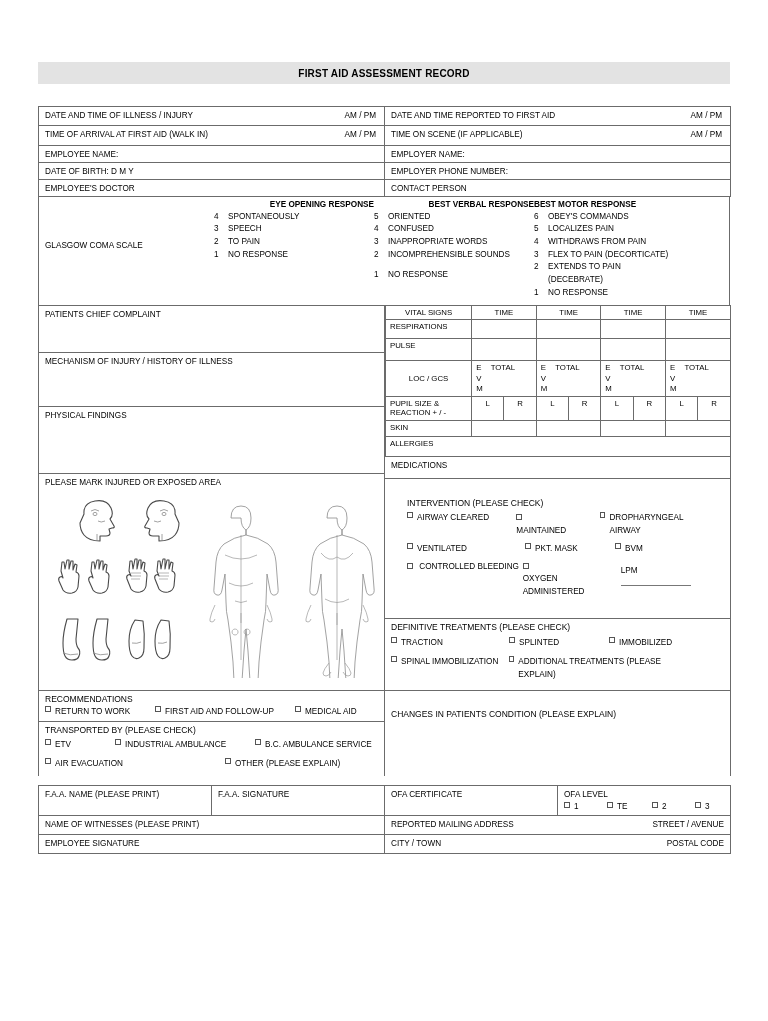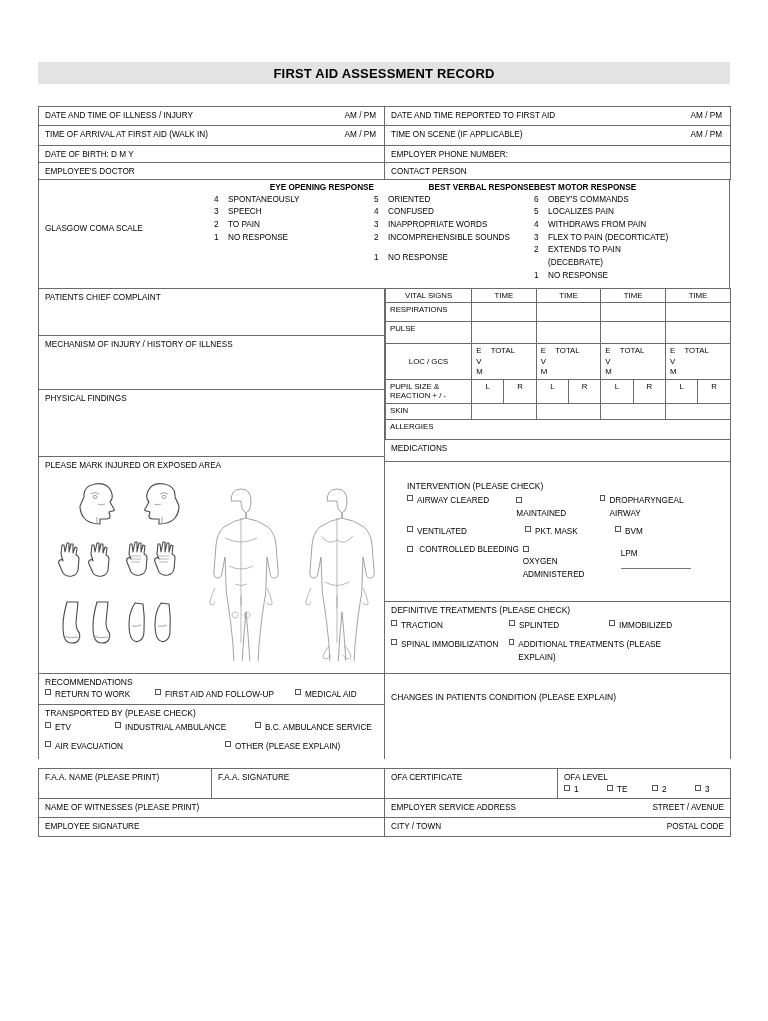--- a/index.html
+++ b/index.html
@@ -12,21 +12,21 @@
   }
   .page { width: 768px; height: 1021px; position: relative; padding: 0 38px; }
 
   
   .title-bar {
     margin-top: 62px;
     height: 22px;
     background: #e3e3e3;
     display: flex; align-items: center; justify-content: center;
   }
-  .title-bar .t { font-size: 13px; font-weight: bold; letter-spacing: .2px; }
+  .title-bar .t { font-size: 10px; font-weight: bold; letter-spacing: .2px; }
 
   
   table.blk {
     width: 692px; border-collapse: collapse; table-layout: fixed;
   }
   table.blk td { border: 1px solid #6b6b6b; vertical-align: top; padding: 0; }
   .cell { padding: 4px 6px 4px 6px; font-size: 8.2px; line-height: 1.25; }
   .row-flex { display: flex; align-items: flex-start; justify-content: space-between; }
   .ampm { font-size: 8.2px; padding-right: 2px; }
 
@@ -110,20 +110,28 @@
           <div class="cell row-flex">
             <span>TIME OF ARRIVAL AT FIRST AID (WALK IN)</span>
             <span class="ampm">AM / PM</span>
           </div>
         </td>
         <td>
           <div class="cell row-flex">
             <span>TIME ON SCENE (IF APPLICABLE)</span>
             <span class="ampm">AM / PM</span>
           </div>
+        </td>
+      </tr>
+      <tr>
+        <td>
+          <div class="cell" style="height:16px">EMPLOYEE NAME:</div>
+        </td>
+        <td>
+          <div class="cell" style="height:16px">EMPLOYER NAME:</div>
         </td>
       </tr>
       <tr>
         <td>
           <div class="cell" style="height:16px">DATE OF BIRTH:   D  M  Y</div>
         </td>
         <td>
           <div class="cell" style="height:16px">EMPLOYER PHONE NUMBER:</div>
         </td>
       </tr>
@@ -600,21 +608,21 @@
             </div>
           </div>
         </td>
       </tr>
       <tr>
         <td colspan="2" style="height:19px">
           <div class="cell">NAME OF WITNESSES (PLEASE PRINT)</div>
         </td>
         <td colspan="2">
           <div class="cell row-flex">
-            <span>EMPLOYER SERVICE ADDRESS</span>
+            <span>REPORTED MAILING ADDRESS</span>
             <span>STREET / AVENUE</span>
           </div>
         </td>
       </tr>
       <tr>
         <td colspan="2" style="height:19px">
           <div class="cell">EMPLOYEE SIGNATURE</div>
         </td>
         <td colspan="2">
           <div class="cell row-flex">

